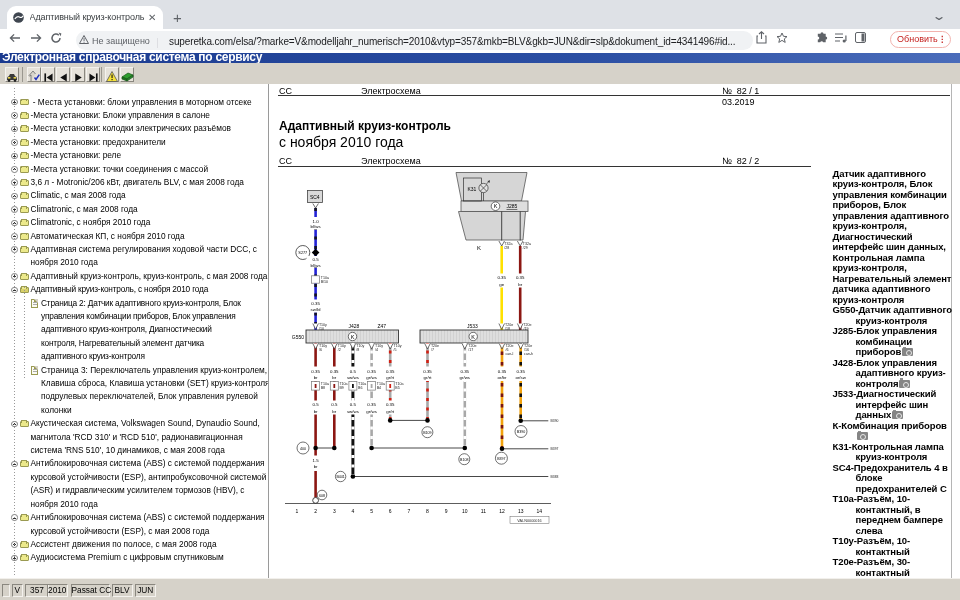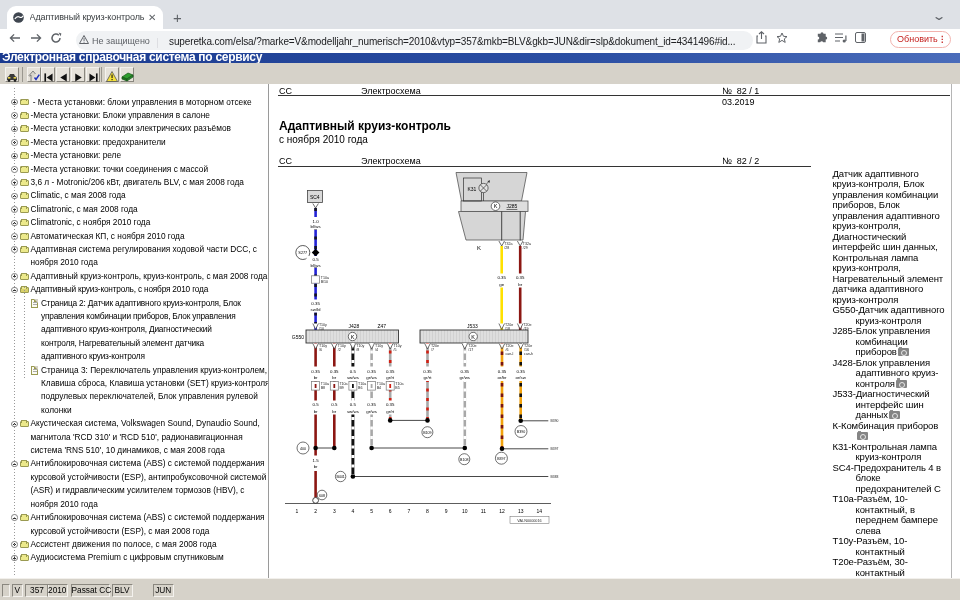--- a/index.html
+++ b/index.html
@@ -36,23 +36,23 @@
 .of{background:#d8d06a}
 .doc{position:absolute;left:30.5px;top:2px;width:7px;height:9.5px;background:#fbfbf2;border:1px solid #9a9a52}
 .doc:before{content:"";position:absolute;right:-1px;top:-1px;border:2px solid;border-color:#d6d2c9 #d6d2c9 #9a9a52 #9a9a52}
 .doc:after{content:"";position:absolute;left:1px;top:2.5px;width:4px;height:0.5px;background:#aaa;box-shadow:0 2px 0 #aaa}
 #vdots{z-index:5;left:14px;top:88px;width:1px;height:487px;background-image:repeating-linear-gradient(to bottom,#999 0 1px,transparent 1px 3px)}
 #vdots2{z-index:5;left:24px;top:287px;width:1px;height:92px;background-image:repeating-linear-gradient(to bottom,#999 0 1px,transparent 1px 3px)}
 
 #rline{left:951px;top:83.5px;width:1px;height:494.5px;background:#b5b5b5}
 .hdr{font-size:9px;color:#000}
 #title{left:279px;top:119px;font-size:12px;font-weight:bold}
-#subtitle{left:279px;top:134px;font-size:10px}
-
-#rp{left:832.5px;top:168.5px;width:127px;font-size:9.5px;font-weight:normal;line-height:10.5px;color:#000;letter-spacing:-0.1px;white-space:nowrap}
+#subtitle{left:279px;top:134px;font-size:14px}
+
+#rp{left:832.5px;top:168.5px;width:127px;font-size:9.5px;font-weight:bold;line-height:10.5px;color:#000;letter-spacing:-0.1px;white-space:nowrap}
 #rp .c{padding-left:23px}
 .cam{display:inline-block;width:11px;height:8px;background:#858585;border-radius:1px;position:relative;vertical-align:-1px;margin-left:1px}
 .cam:before{content:"";position:absolute;left:3.5px;top:2px;width:4px;height:4px;border:1px solid #e8e8e8;border-radius:50%}
 .cam:after{content:"";position:absolute;left:1px;top:-1.5px;width:3px;height:1.5px;background:#8f8f8f}
 
 #status{left:0;top:578px;width:960px;height:22px;background:#d6d2c9;border-top:1px solid #f2f0ec}
 .sbox{position:absolute;top:5px;height:13px;border:1px solid;border-color:#8a877f #f4f2ee #f4f2ee #8a877f;font-size:8.3px;line-height:11px;text-align:center;color:#000;white-space:nowrap}
 </style></head>
 <body>
 
@@ -545,14 +545,14 @@
 <div class="c">контактный</div>
 </div>
 
 <div class="abs" id="status">
   <div class="sbox" style="left:2px;width:8px"></div>
   <div class="sbox" style="left:11.5px;width:11.5px">V</div>
   <div class="sbox" style="left:25px;width:24px">357</div>
   <div class="sbox" style="left:46.5px;width:21.5px">2010</div>
   <div class="sbox" style="left:70.5px;width:39px">Passat CC</div>
   <div class="sbox" style="left:111.5px;width:21px">BLV</div>
-  <div class="sbox" style="left:153px;width:20.5px">JUN</div>
+  <div class="sbox" style="left:135px;width:20.5px">JUN</div>
 </div>
 
 </body></html>

